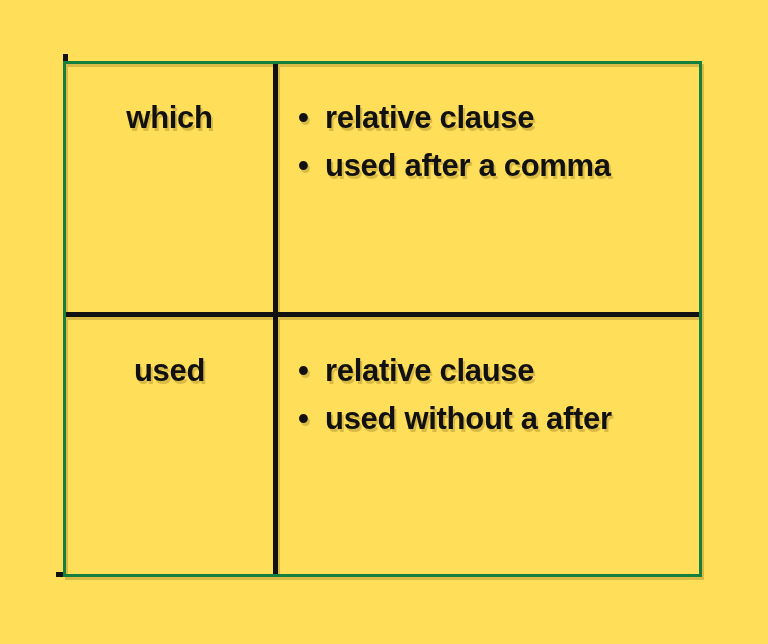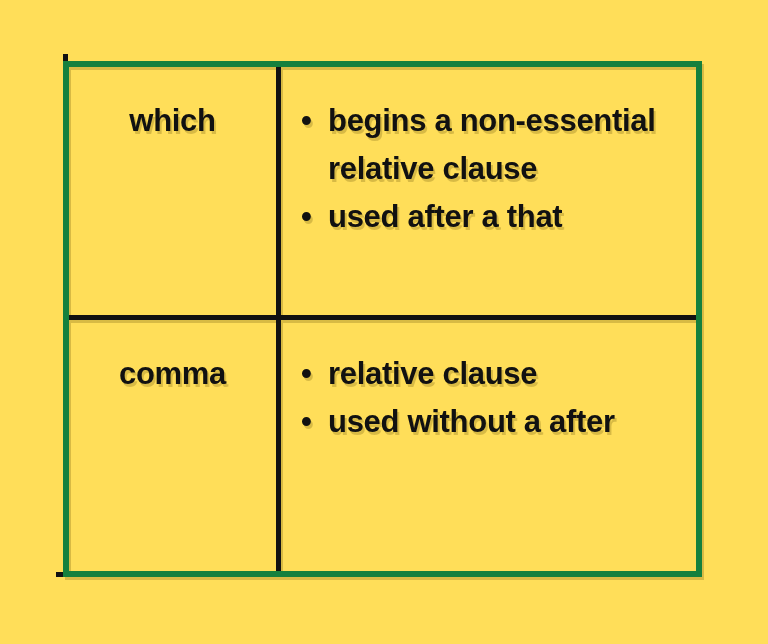--- a/index.html
+++ b/index.html
@@ -15,21 +15,21 @@
     overflow: hidden;
     color: #111111;
   }
   .table {
     position: absolute;
     left: 63px;
     top: 61px;
     width: 639px;
     height: 516px;
     box-sizing: border-box;
-    border: 6px solid #15803d;
+    border: 3px solid #15803d;
     display: grid;
     grid-template-columns: 212px 1fr;
     grid-template-rows: 253px 1fr;
     filter: drop-shadow(2px 3px 0 rgba(99, 79, 8, 0.25));
   }
   .cell {
     box-sizing: border-box;
   }
   .row1 {
     border-bottom: 5px solid #111111;
@@ -91,34 +91,33 @@
 
 <div class="table">
 
   <div class="cell term-cell row1">
     <span class="term">which</span>
   </div>
   <div class="cell bullets-cell row1">
     <div class="bullet-item">
       <span class="dot">•</span>
       <span class="btext">
-        <span class="bline">begins a non-essential</span>
         <span class="bline">relative clause</span>
       </span>
     </div>
     <div class="bullet-item">
       <span class="dot">•</span>
       <span class="btext">
-        <span class="bline">used after a that</span>
+        <span class="bline">used after a comma</span>
       </span>
     </div>
   </div>
 
   <div class="cell term-cell">
-    <span class="term">comma</span>
+    <span class="term">used</span>
   </div>
   <div class="cell bullets-cell">
     <div class="bullet-item">
       <span class="dot">•</span>
       <span class="btext">
         <span class="bline">relative clause</span>
       </span>
     </div>
     <div class="bullet-item">
       <span class="dot">•</span>

